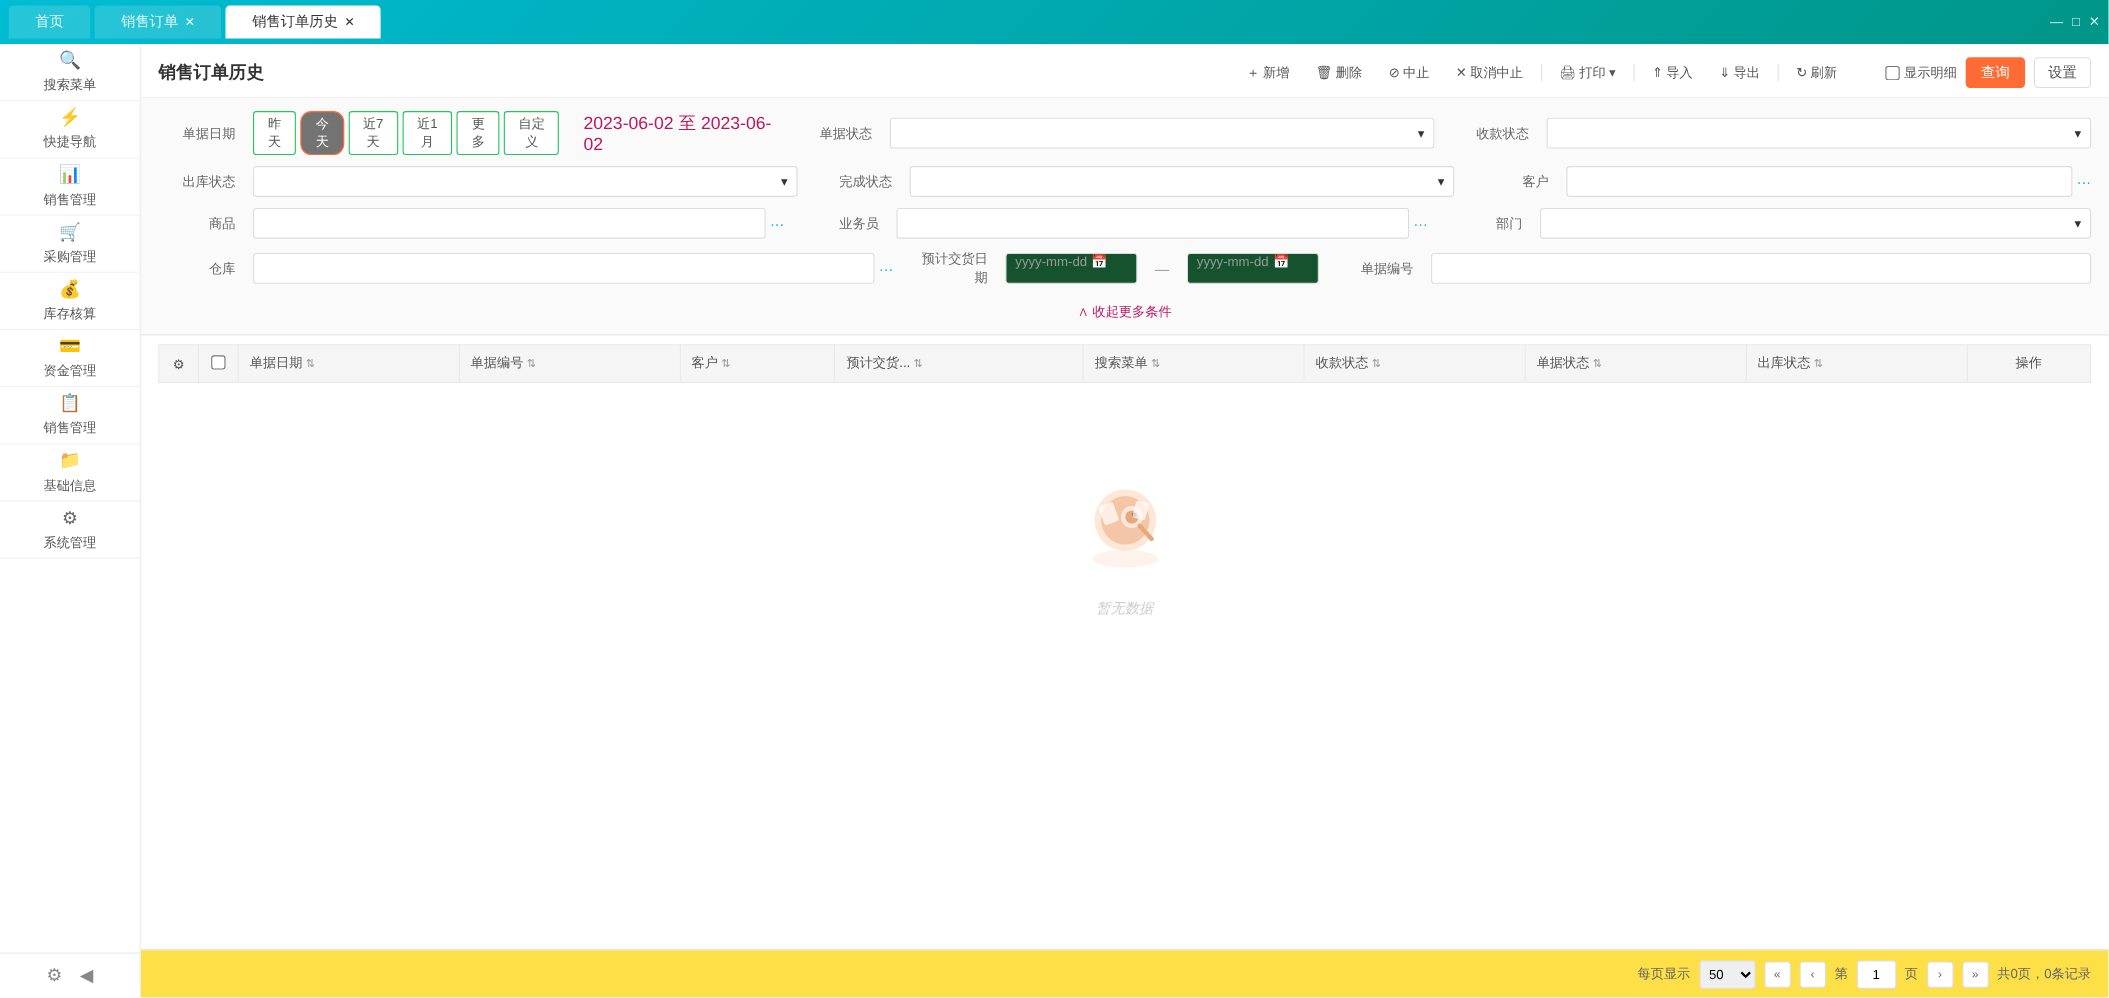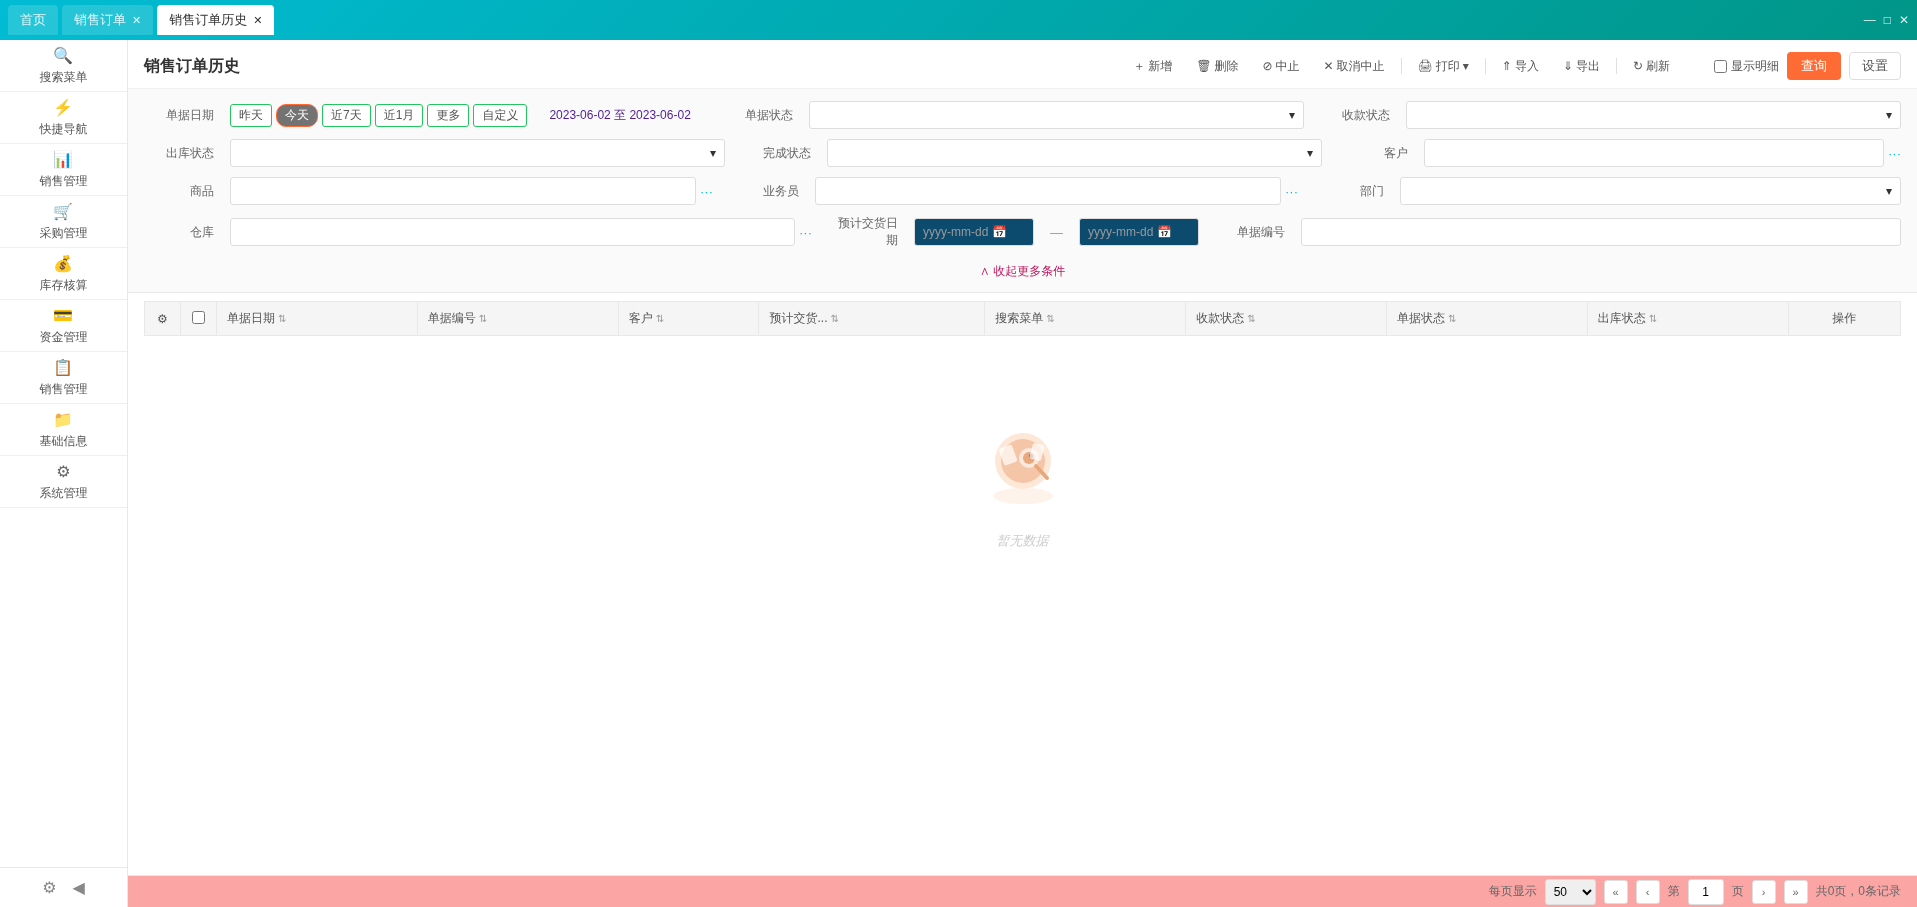--- a/index.html
+++ b/index.html
@@ -16,21 +16,21 @@
       flex-shrink: 0;
     }
     .top-bar-tabs {
       display: flex;
       align-items: center;
       gap: 4px;
       flex: 1;
     }
     .tab-item {
       height: 30px;
-      padding: 0 12px;
+      padding: 0 24px;
       display: flex;
       align-items: center;
       gap: 6px;
       border-radius: 4px 4px 0 0;
       cursor: pointer;
       font-size: 13px;
       color: rgba(255,255,255,0.85);
       background: rgba(255,255,255,0.15);
     }
     .tab-item.active {
@@ -200,22 +200,22 @@
       background: #fff;
       color: #555;
     }
     .date-btn.active {
       background: #737373;
       color: white;
       border-color: #ff6b35;
       border-radius: 10px;
     }
     .date-range-text {
-      font-size: 12px;
-      color: #4c1d95;
+      font-size: 16px;
+      color: #be185d;
       margin-left: 16px;
     }
     .filter-select {
       flex: 1;
       height: 28px;
       border: 1px solid #ddd;
       border-radius: 3px;
       padding: 0 8px;
       background: #fff;
       font-size: 12px;
@@ -245,25 +245,25 @@
       padding: 4px 0 0;
       color: #be185d;
       font-size: 12px;
       cursor: pointer;
     }
     .date-picker-input {
       height: 28px;
       border: 1px solid #ddd;
       border-radius: 3px;
       padding: 0 8px;
-      background: #0c4a6e;
+      background: #14532d;
       font-size: 12px;
       color: #999;
       display: flex;
-      align-items: center;
+      align-items: flex-start;
       gap: 4px;
       min-width: 120px;
     }
 
     
     .table-area {
       flex: 1;
       overflow: auto;
       padding: 0 16px;
     }
@@ -310,29 +310,29 @@
       height: 100px;
       margin-bottom: 16px;
     }
     .empty-text {
       color: #ccc;
       font-size: 13px;
     }
 
     
     .footer-bar {
-      height: 32px;
+      height: 44px;
       border-top: 1px solid #e8e8e8;
       display: flex;
       align-items: center;
       justify-content: flex-end;
       padding: 0 16px;
       gap: 8px;
       flex-shrink: 0;
-      background: #fca5a5;
+      background: #fde047;
     }
     .pagination-label { font-size: 12px; color: #666; }
     .page-size-select {
       height: 26px;
       border: 1px solid #ddd;
       border-radius: 3px;
       padding: 0 4px;
       font-size: 12px;
     }
     .page-nav-btn {

